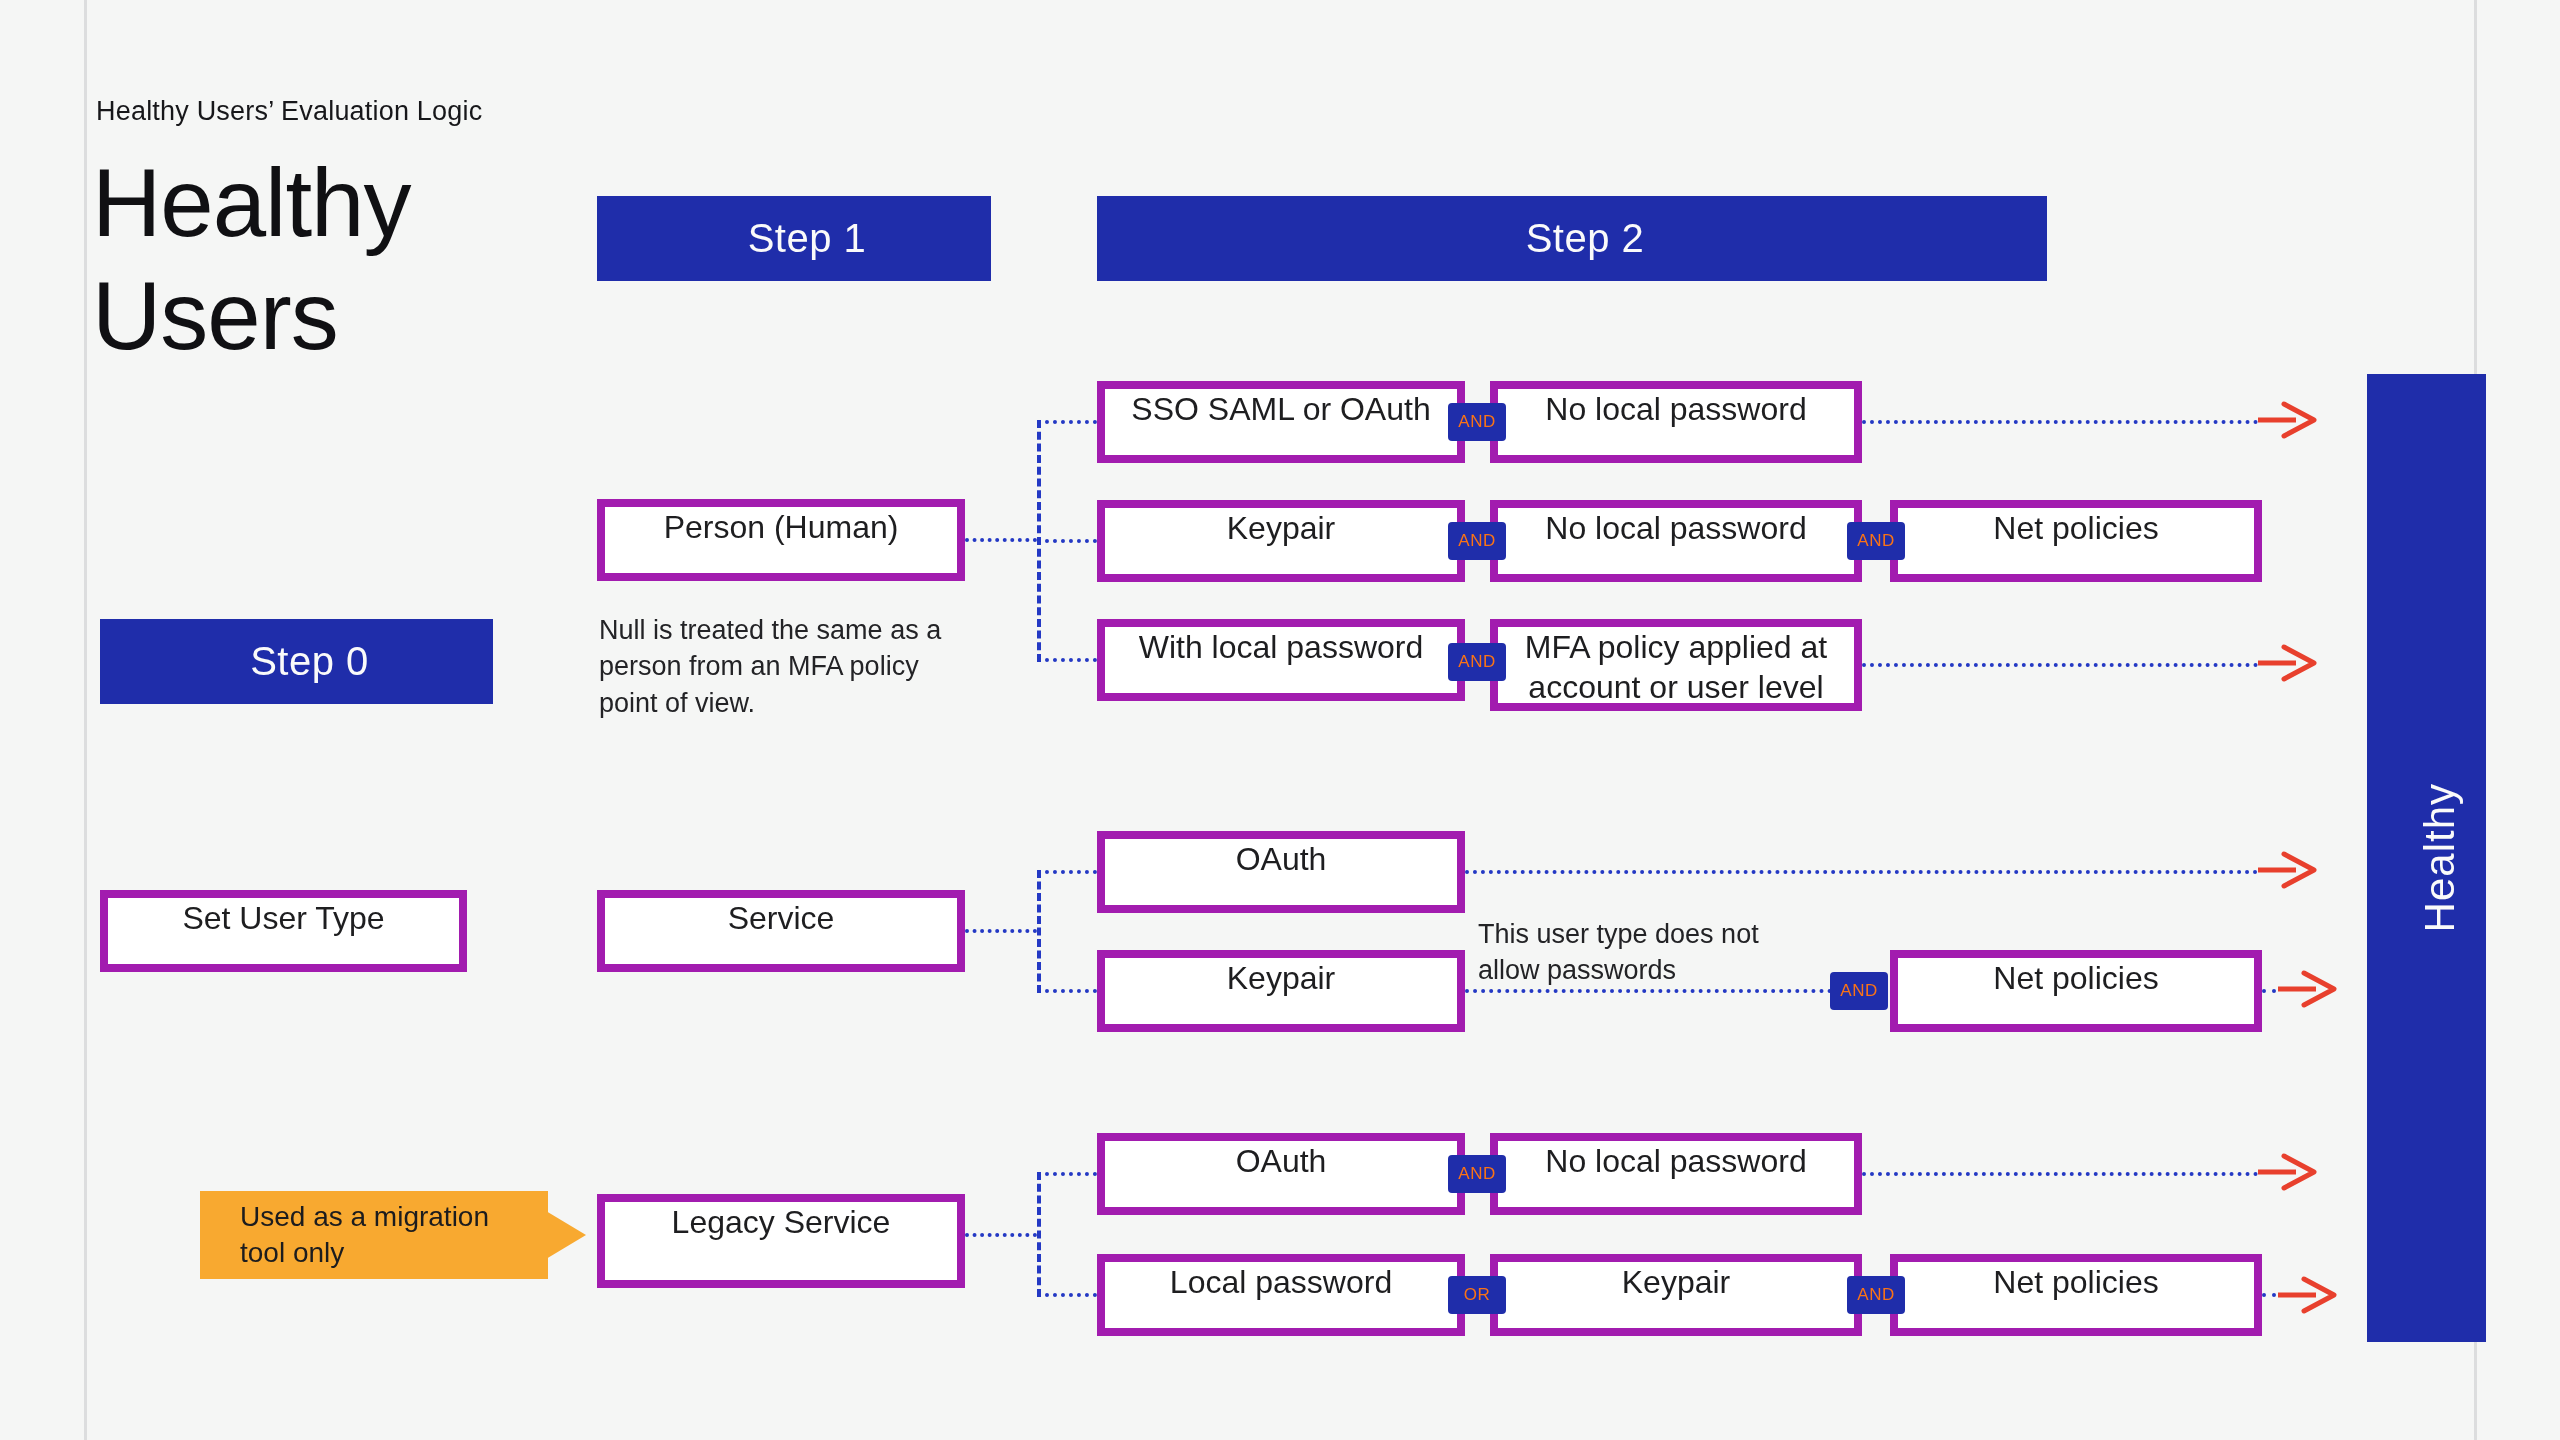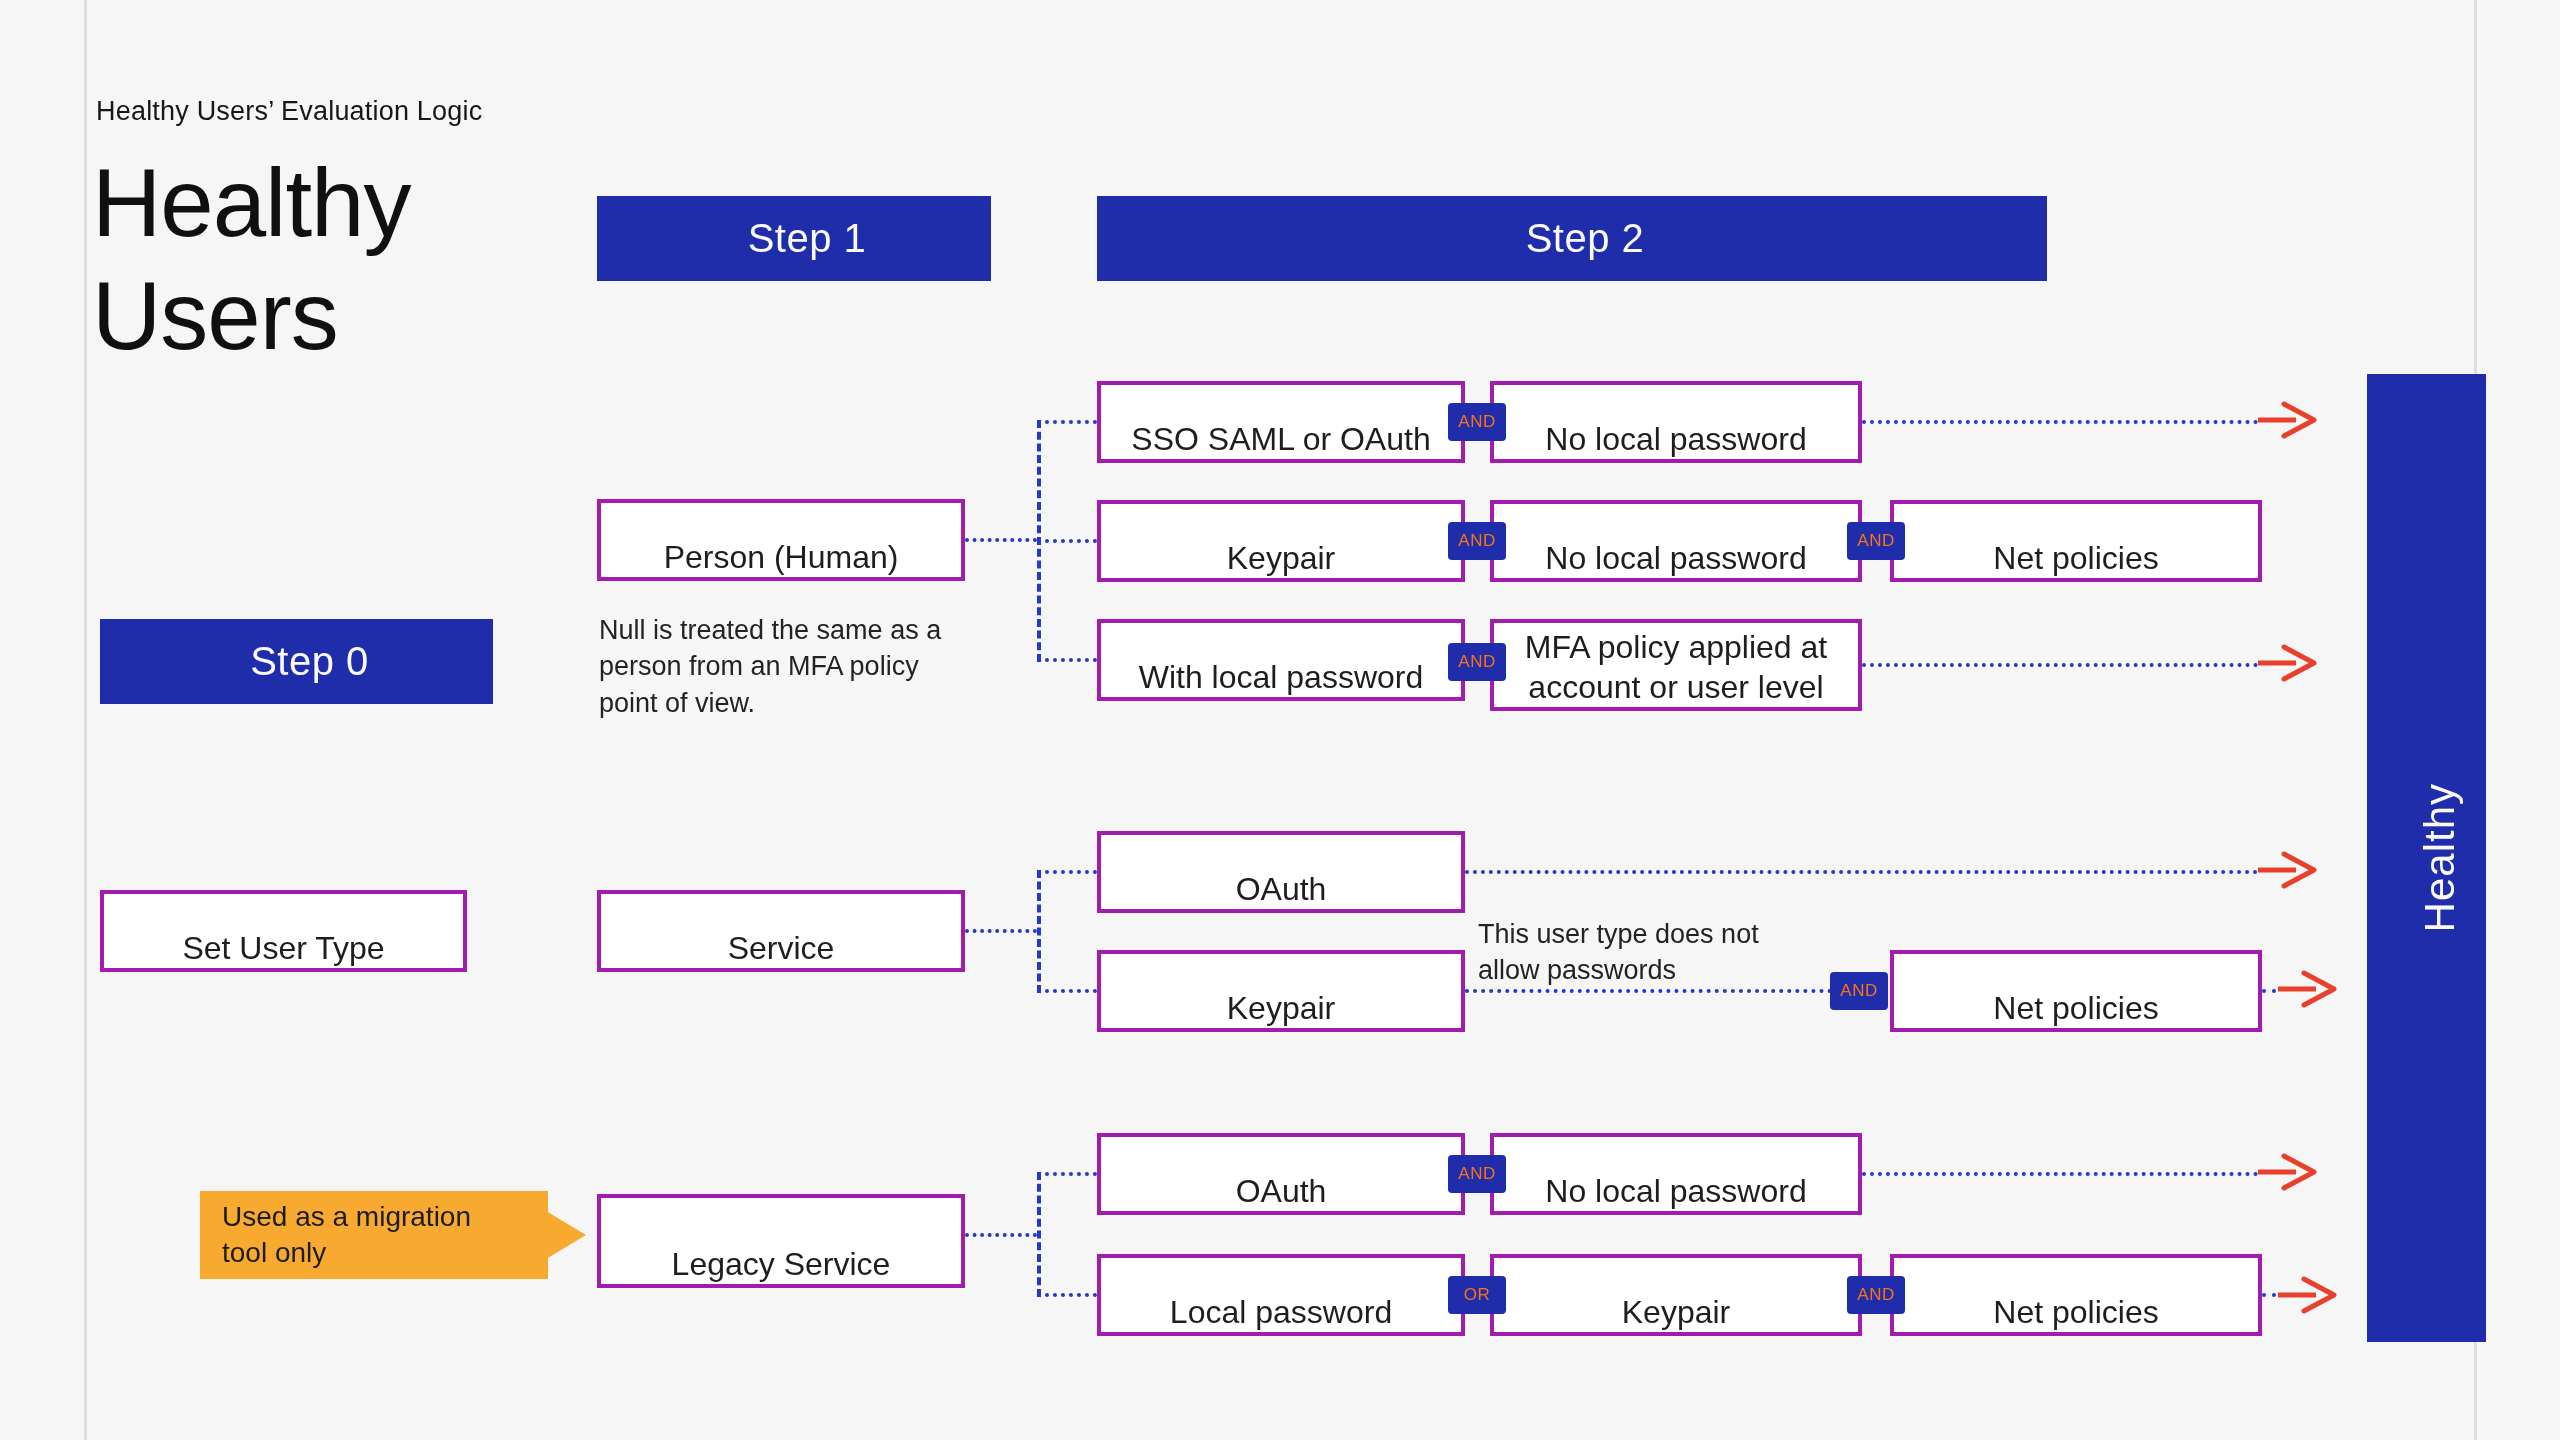--- a/index.html
+++ b/index.html
@@ -16,36 +16,36 @@
     position:absolute;background:#1f2daa;color:#fafafa;
     display:flex;align-items:center;justify-content:center;
     font-size:40px;letter-spacing:.5px;padding-left:26px;
   }
   .bar-step1{left:597px;top:196px;width:368px;height:85px;}
   .bar-step2{left:1097px;top:196px;width:924px;height:85px;}
   .bar-step0{left:100px;top:619px;width:367px;height:85px;}
   .bar-healthy{left:2367px;top:374px;width:93px;height:968px;}
   .bar-healthy span{writing-mode:vertical-rl;transform:rotate(180deg);font-size:42px;letter-spacing:1px;}
   .node{
-    position:absolute;background:#ffffff;border:4px solid #a21caf;
-    display:flex;align-items:flex-end;justify-content:center;text-align:center;
+    position:absolute;background:#ffffff;border:8px solid #a21caf;
+    display:flex;align-items:flex-start;justify-content:center;text-align:center;
     font-size:32px;line-height:1.25;box-sizing:border-box;padding:0 10px;
   }
   .badge{
     position:absolute;width:58px;height:38px;background:#1f2daa;color:#f97316;
     display:flex;align-items:center;justify-content:center;
     font-size:17px;letter-spacing:.5px;border-radius:4px;z-index:5;
   }
   .dot-h{position:absolute;border-top:4px dotted #2439c4;height:0;}
   .dash-v{position:absolute;border-left:4px dashed #2439c4;width:0;}
   .arrow{position:absolute;z-index:4;}
   .note{position:absolute;font-size:27px;line-height:1.35;color:#232326;}
   .callout{
     position:absolute;left:200px;top:1191px;width:348px;height:88px;background:#f8a930;
-    display:flex;align-items:center;box-sizing:border-box;padding-left:22px;
+    display:flex;align-items:center;box-sizing:border-box;padding-left:40px;
     font-size:28px;line-height:1.3;color:#1c1c1e;
   }
   .callout-tip{
     position:absolute;left:546px;top:1211px;width:0;height:0;
     border-top:24px solid transparent;border-bottom:24px solid transparent;
     border-left:40px solid #f8a930;
   }
 </style>
 </head>
 <body>

